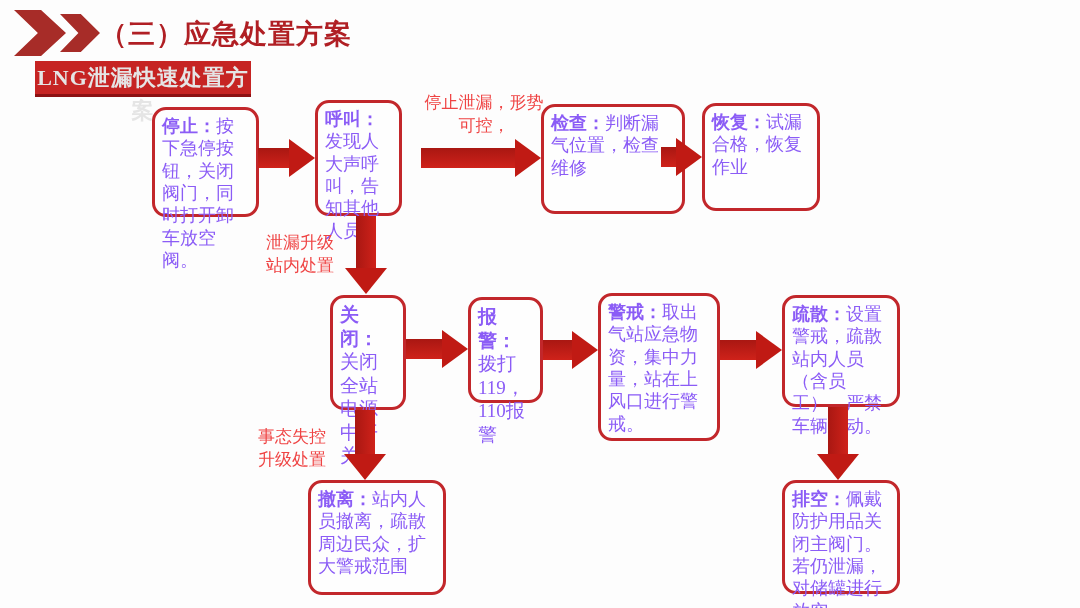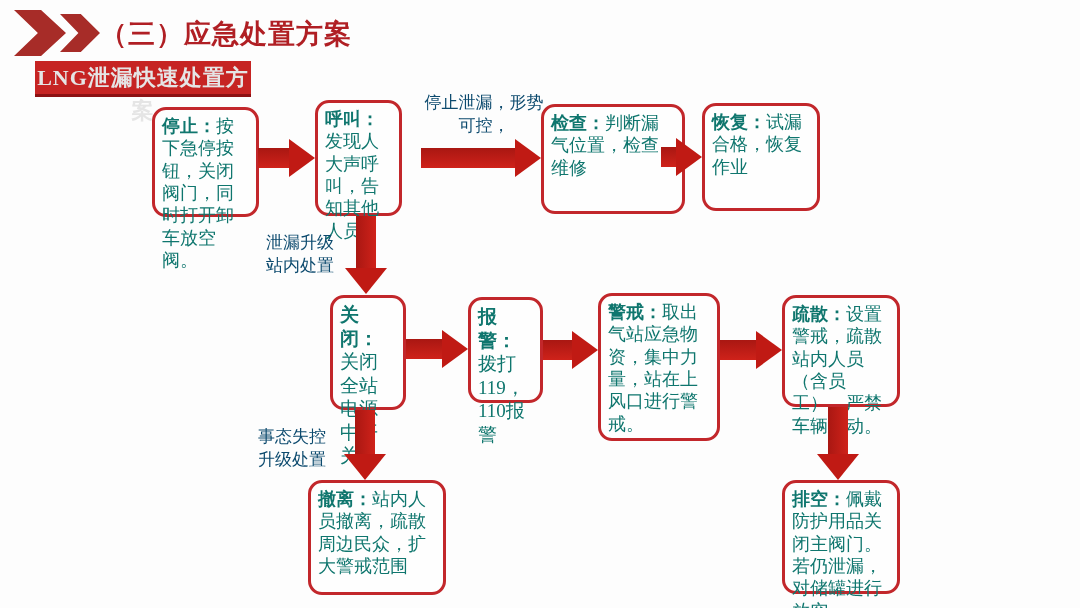--- a/index.html
+++ b/index.html
@@ -28,27 +28,27 @@
   .banner{
     position:absolute;left:35px;top:61px;width:216px;height:33px;
     background:var(--banner);border-bottom:3px solid #8c1113;
     color:#e5e5e5;font-weight:bold;font-size:22px;line-height:33px;text-align:center;
     letter-spacing:1px;
   }
   
   .fbox{
     position:absolute;box-sizing:border-box;
     border:3px solid var(--border);border-radius:14px;background:#fefefe;
-    padding:5px 7px;font-size:18px;line-height:1.24;color:#0f766e;
+    padding:5px 7px;font-size:18px;line-height:1.24;color:#8b5cf6;
   }
   .fbox b{font-weight:bold;}
   .fz19{font-size:19px;}
   
   .elabel{
-    position:absolute;white-space:pre-line;font-size:17px;color:#0c4a6e;line-height:1.35;
+    position:absolute;white-space:pre-line;font-size:17px;color:#ef4444;line-height:1.35;
   }
   .center{text-align:center;}
   
   .ah{position:absolute;display:flex;align-items:center;}
   .ah .shaft{flex:1;height:20px;background:linear-gradient(180deg,#a91712,#cf221a);}
   .ah .head{width:0;height:0;border-top:19px solid transparent;border-bottom:19px solid transparent;border-left:26px solid var(--arrow);}
   .av{position:absolute;display:flex;flex-direction:column;align-items:center;}
   .av .shaft{flex:1;width:20px;background:linear-gradient(90deg,#a91712,#cf221a);}
   .av .head{width:0;height:0;border-left:21px solid transparent;border-right:21px solid transparent;border-top:26px solid var(--arrow);}
 </style>

